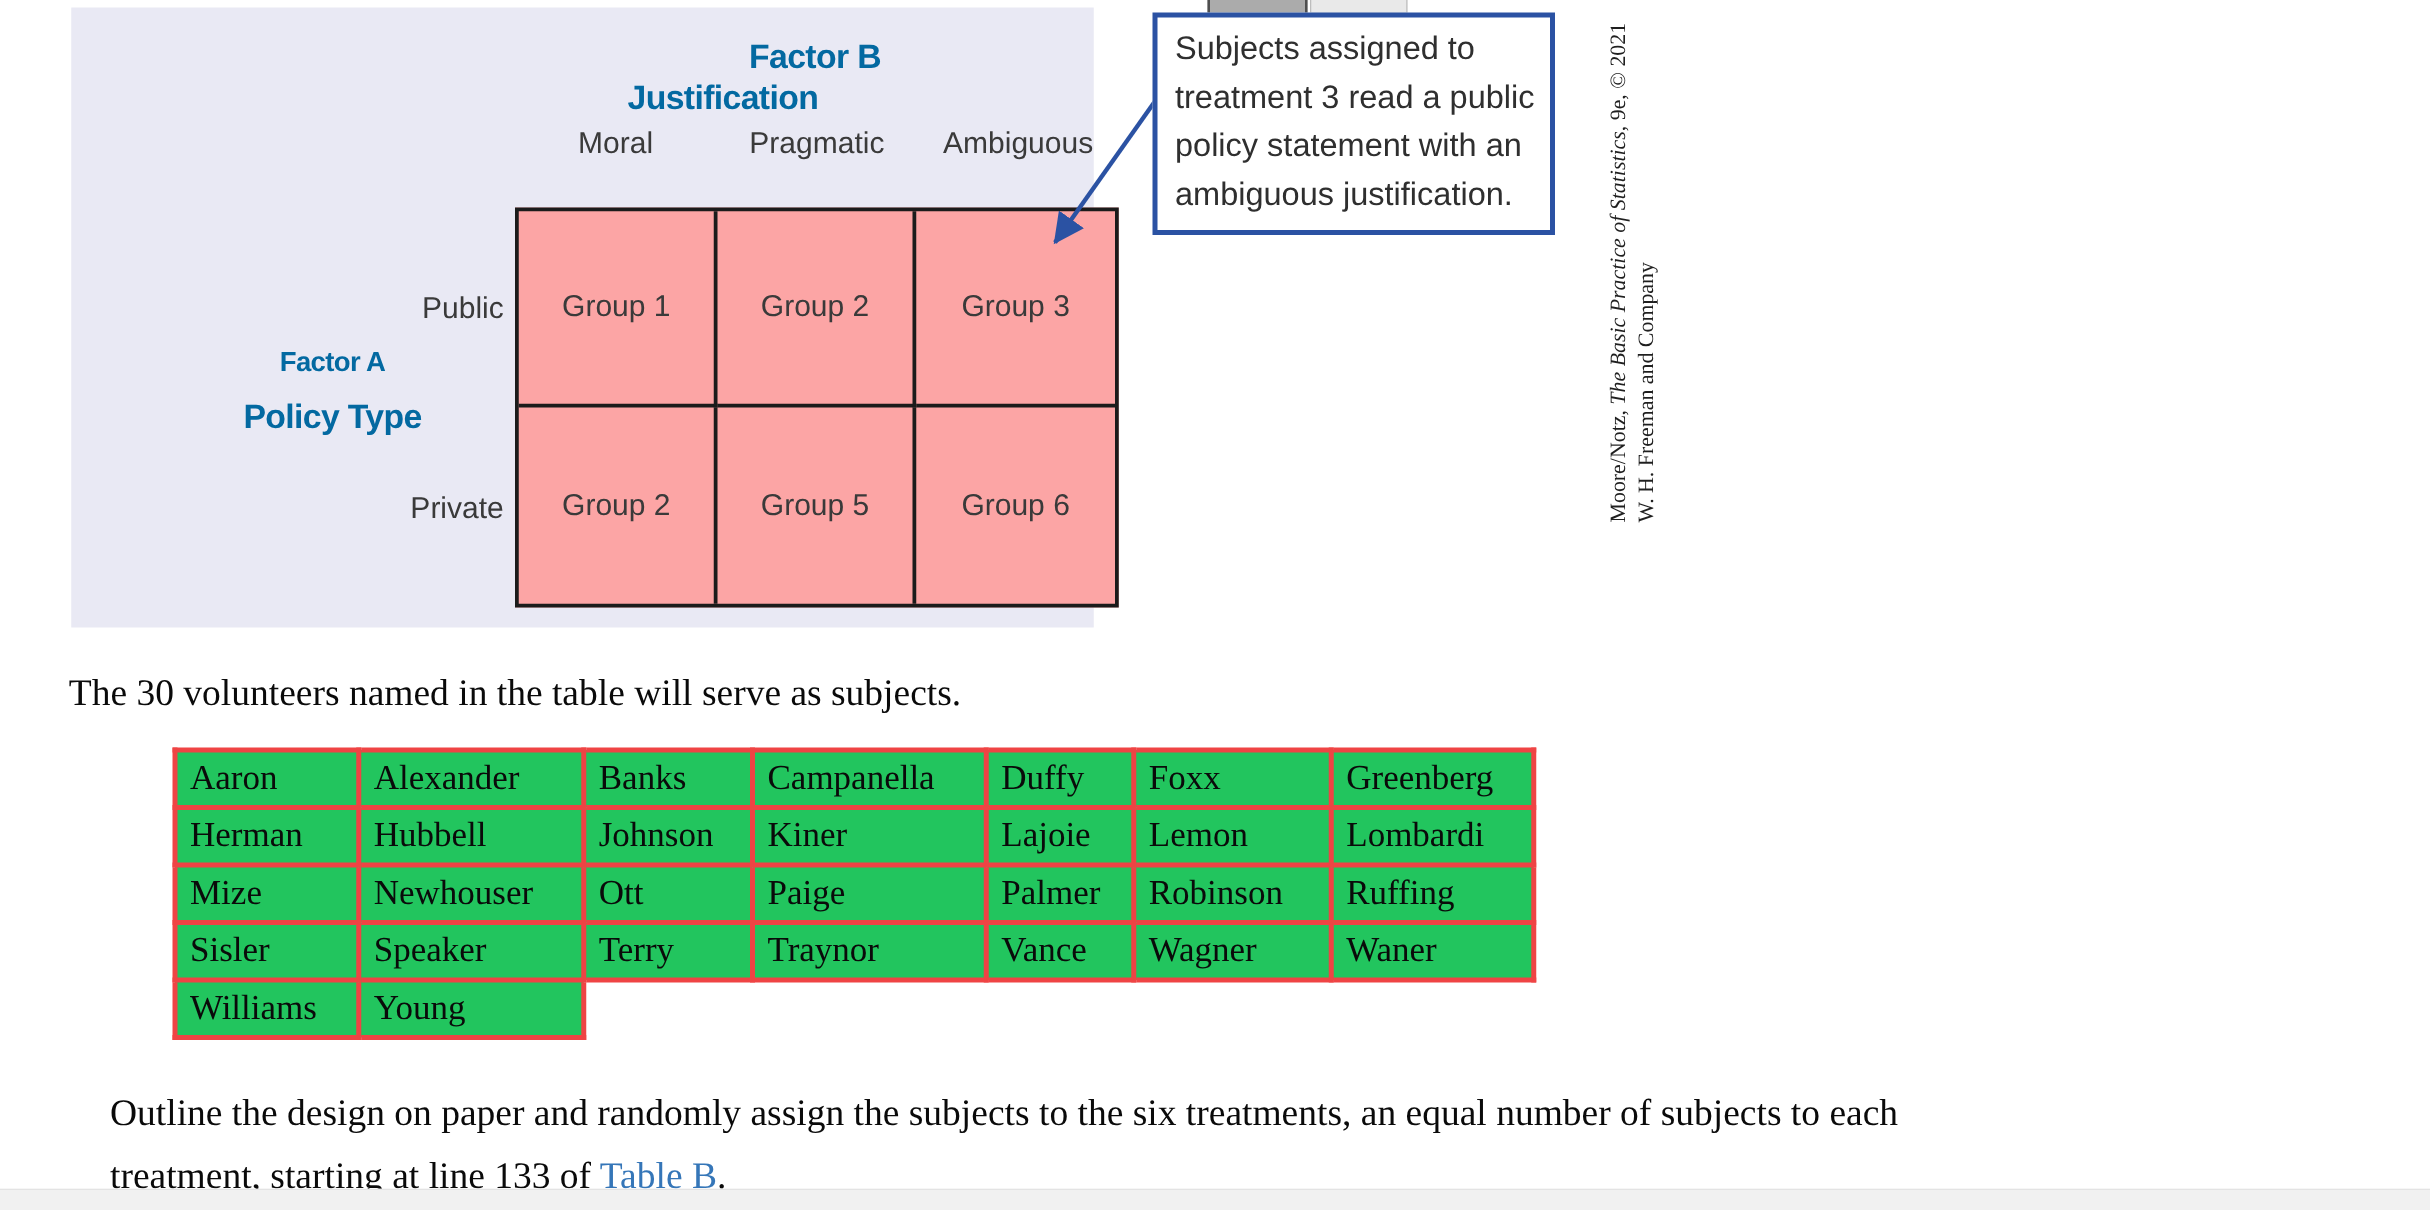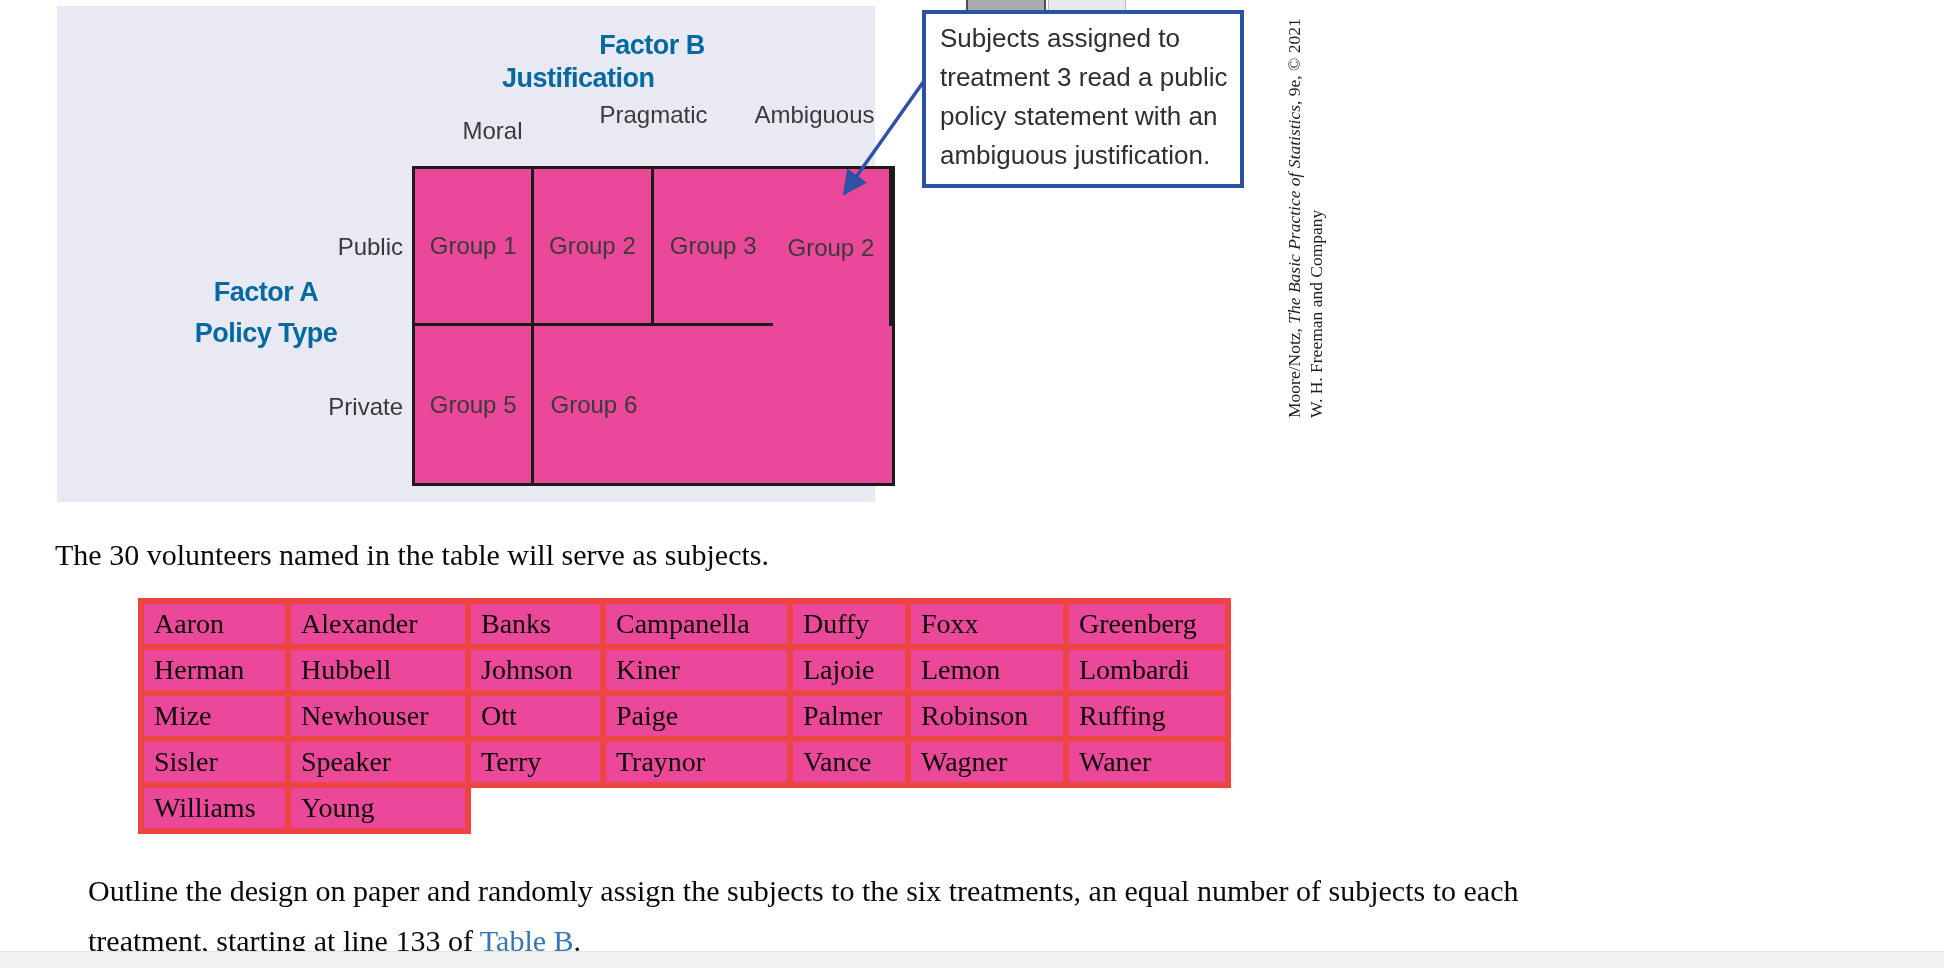--- a/index.html
+++ b/index.html
@@ -9,33 +9,33 @@
 
   
   .fig-panel { position:absolute; left:57px; top:6px; width:818px; height:496px; background:#e9e9f4; }
 
   .fig-label { position:absolute; font-family:"Liberation Sans", sans-serif; color:#2e2e2e; }
   .fig-bold  { font-weight:bold; color:#0369a1; letter-spacing:-0.5px; }
 
   .factor-b-title    { left:445px; top:24px;  width:300px; text-align:center; font-size:27px; }
   .factor-b-subtitle { left:445px; top:57px;  width:300px; text-align:left; font-size:27px; }
   .col-label  { top:95px; width:161px; text-align:center; font-size:24px; color:#3a3a3a; }
-  .col-label.c0 { left:355px;margin-top:16px; }
+  .col-label.c0 { left:355px; }
   .col-label.c1 { left:516px; }
   .col-label.c2 { left:677px; }
 
-  .factor-a-title    { left:59px; top:271px; width:300px; text-align:center; font-size:27px; }
+  .factor-a-title    { left:59px; top:271px; width:300px; text-align:center; font-size:22px; }
   .factor-a-subtitle { left:59px; top:312px; width:300px; text-align:center; font-size:27px; }
   .row-label { left:150px; width:196px; text-align:right; font-size:24px; color:#3a3a3a; }
   .row-label.r0 { top:227px; }
   .row-label.r1 { top:387px; }
 
   .design-grid { position:absolute; left:355px; top:160px; width:483px; height:320px;
-                 border:3px solid #1b1b1b; background:#ec4899;
-                 display:grid; grid-template-columns:1fr 1fr 1fr 1fr; grid-template-rows:1fr 1fr; }
+                 border:3px solid #1b1b1b; background:#fca5a5;
+                 display:grid; grid-template-columns:1fr 1fr 1fr; grid-template-rows:1fr 1fr; }
   .design-cell { display:flex; align-items:center; justify-content:center;
                  font-family:"Liberation Sans", sans-serif; font-size:24px; color:#3a3a3a; }
   .design-cell.bR { border-right:3px solid #1b1b1b; }
   .design-cell.bB { border-bottom:3px solid #1b1b1b; }
 
   
   .callout { position:absolute; left:922px; top:10px; width:322px; height:178px;
              background:#fff; border:4px solid #2b52a3; padding:5px 6px 12px 14px; z-index:3; }
   .callout-line { font-family:"Liberation Sans", sans-serif; font-size:26px; line-height:39px; color:#2f2f2f; white-space:nowrap; }
 
@@ -50,22 +50,22 @@
   .credit { position:absolute; left:1283px; top:418px; width:418px;
             transform:rotate(-90deg); transform-origin:0 0;
             font-family:"Liberation Serif", serif; font-size:17.5px; line-height:22px; color:#1f1f1f;
             white-space:nowrap; }
   .credit .book-title { font-style:italic; }
 
   
   .intro { position:absolute; left:55px; top:538px; font-size:30px; color:#0a0a0a; }
 
   .names-table { position:absolute; left:138px; top:598px; border-collapse:collapse; table-layout:fixed; }
-  .names-table td { border:6px solid #ef4444; height:46px; padding:0 8px 0 10px;
-                    font-size:28px; color:#0a0a0a; background:#ec4899; vertical-align:middle; }
+  .names-table td { border:4px solid #ef4444; height:46px; padding:0 8px 0 10px;
+                    font-size:28px; color:#0a0a0a; background:#22c55e; vertical-align:middle; }
   .names-table td.empty { border:none; background:transparent; }
 
   .outline { position:absolute; left:55px; top:866px; font-size:30px; color:#0a0a0a;margin-left:33px; }
   .outline .tline { line-height:50px; white-space:nowrap; }
   a.tableb-link { color:#3576b8; text-decoration:none; cursor:pointer;text-align:right; }
 
   .bottom-strip { position:absolute; left:0; top:951px; width:1944px; height:17px;
                   background:#f1f1f1; border-top:1px solid #e3e3e3; }
 </style>
 </head>

